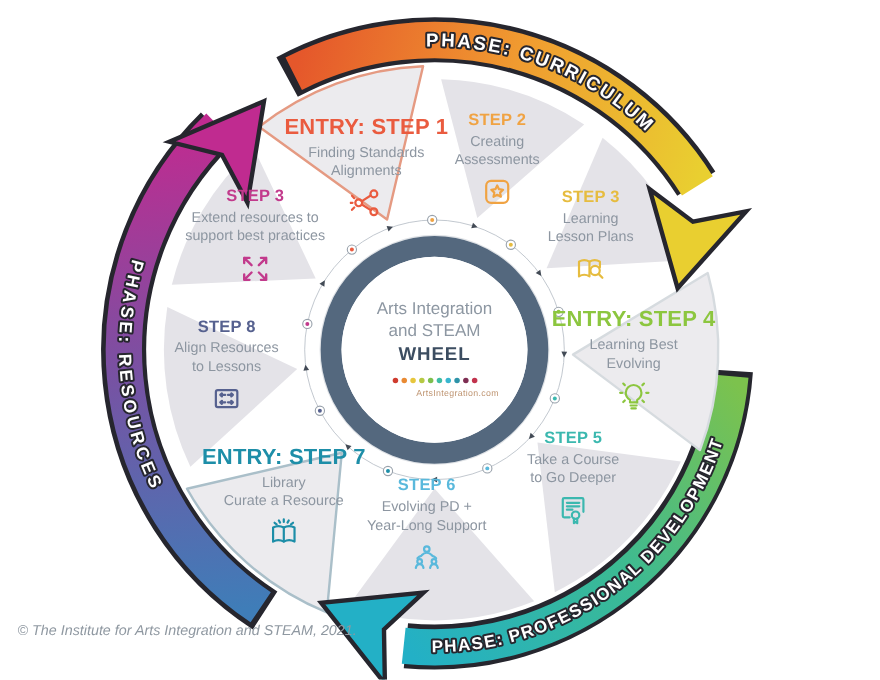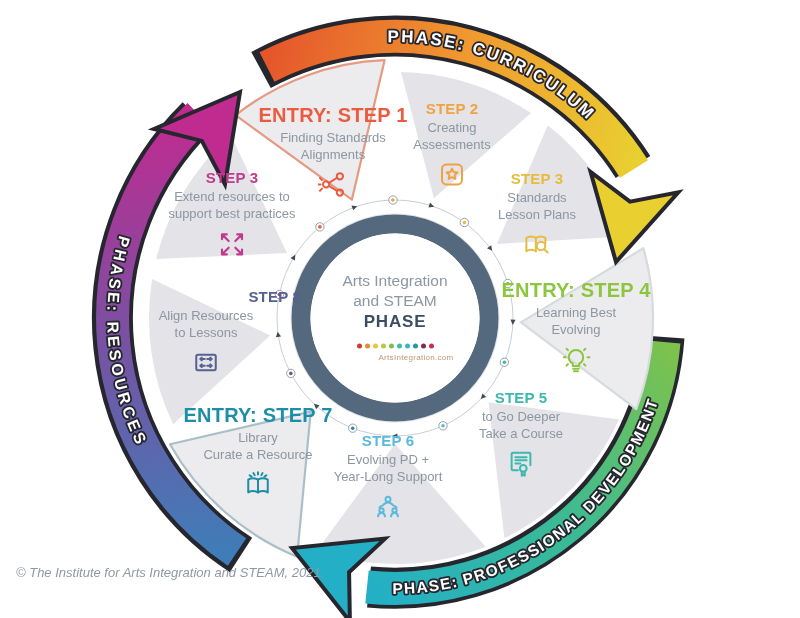--- a/index.html
+++ b/index.html
@@ -121,21 +121,21 @@
       <textPath href="#curvePD" startOffset="50%">PHASE: PROFESSIONAL DEVELOPMENT</textPath>
     </text>
     <text class="phase-label" font-size="16" letter-spacing="3" text-anchor="middle" dominant-baseline="central">
       <textPath href="#curveResources" startOffset="50%">PHASE: RESOURCES</textPath>
     </text>
   </svg>
 
   <div class="center-label">
     <div class="c-line">Arts Integration</div>
     <div class="c-line">and STEAM</div>
-    <div class="c-head">PHASE</div>
+    <div class="c-head">WHEEL</div>
     <div class="c-dots" id="centerDots">
         <i style="background: rgb(207, 59, 46);"></i>
         <i style="background: rgb(233, 138, 51);"></i>
         <i style="background: rgb(231, 198, 60);"></i>
         <i style="background: rgb(181, 201, 67);"></i>
         <i style="background: rgb(125, 191, 78);"></i>
         <i style="background: rgb(63, 188, 166);"></i>
         <i style="background: rgb(56, 182, 207);"></i>
         <i style="background: rgb(45, 147, 168);"></i>
         <i style="background: rgb(126, 45, 82);"></i>
@@ -160,21 +160,21 @@
       <div class="step-title" style="color: rgb(240, 163, 67);">STEP 2</div>
       <div class="step-line">Creating</div>
       <div class="step-line">Assessments</div>
       <div class="step-icon" style="color: rgb(240, 163, 67);"><svg viewBox="0 0 24 24" width="30" height="30" fill="none" stroke="currentColor" stroke-width="1.6" stroke-linecap="round" stroke-linejoin="round">
           <rect x="4" y="4" width="16" height="16" rx="3.5"></rect>
           <path d="M12 7.4 13.3 10.1 16.3 10.5 14.1 12.6 14.7 15.6 12 14.2 9.3 15.6 9.9 12.6 7.7 10.5 10.7 10.1 Z"></path>
         </svg></div>
     </div>
     <div class="overlay-item step" style="left: 537px; top: 215px;">
       <div class="step-title" style="color: rgb(230, 188, 63);">STEP 3</div>
-      <div class="step-line">Standards</div>
+      <div class="step-line">Learning</div>
       <div class="step-line">Lesson Plans</div>
       <div class="step-icon" style="color: rgb(230, 188, 63);"><svg viewBox="0 0 24 24" width="30" height="30" fill="none" stroke="currentColor" stroke-width="1.6" stroke-linecap="round" stroke-linejoin="round">
           <path d="M3.5 6.8c2.4-1.5 5.2-1.5 7.6 0v10.7c-2.4-1.5-5.2-1.5-7.6 0Z"></path>
           <path d="M11.1 6.8c2.4-1.5 5.2-1.5 7.6 0v4"></path>
           <circle cx="15.2" cy="13.2" r="3.4"></circle>
           <path d="M17.7 15.7 20.5 18.5"></path>
         </svg></div>
     </div>
     <div class="overlay-item step entry" style="left: 576px; top: 327px;">
       <div class="step-title" style="color: rgb(140, 198, 63);">ENTRY: STEP 4</div>
@@ -183,22 +183,22 @@
       <div class="step-icon" style="color: rgb(140, 198, 63);"><svg viewBox="0 0 24 24" width="30" height="30" fill="none" stroke="currentColor" stroke-width="1.6" stroke-linecap="round" stroke-linejoin="round">
           <path d="M9.4 17.2v-1.9c-1.9-1-3.1-2.9-3.1-5.1C6.3 7 8.9 4.5 12 4.5s5.7 2.5 5.7 5.7c0 2.2-1.2 4.1-3.1 5.1v1.9Z"></path>
           <path d="M9.8 19.4h4.4M10.4 21.5h3.2"></path>
           <g stroke-dasharray="1.6 1.3">
             <path d="M3.8 10.2H1.2M22.8 10.2h-2.6M5.6 4.6 3.9 2.9M18.4 4.6l1.7-1.7M5.6 15.8l-1.7 1.7M18.4 15.8l1.7 1.7"></path>
           </g>
         </svg></div>
     </div>
     <div class="overlay-item step" style="left: 521px; top: 434px;">
       <div class="step-title" style="color: rgb(59, 184, 175);">STEP 5</div>
+      <div class="step-line">Take a Course</div>
       <div class="step-line">to Go Deeper</div>
-      <div class="step-line">Take a Course</div>
       <div class="step-icon" style="color: rgb(59, 184, 175);"><svg viewBox="0 0 24 24" width="30" height="30" fill="none" stroke="currentColor" stroke-width="1.6" stroke-linecap="round" stroke-linejoin="round">
           <path d="M19.5 13.5V4.5a1 1 0 0 0-1-1h-13a1 1 0 0 0-1 1v12a1 1 0 0 0 1 1h4"></path>
           <path d="M7.5 7h9M7.5 9.5h9M7.5 12h4"></path>
           <circle cx="13.8" cy="16" r="2.7"></circle>
           <path d="M12.6 18.3v3.5l1.2-1 1.2 1v-3.5"></path>
         </svg></div>
     </div>
     <div class="overlay-item step" style="left: 388px; top: 477px;">
       <div class="step-title" style="color: rgb(90, 185, 220);">STEP 6</div>
       <div class="step-line">Evolving PD +</div>
@@ -217,21 +217,21 @@
       <div class="step-title" style="color: rgb(29, 142, 168);">ENTRY: STEP 7</div>
       <div class="step-line">Library</div>
       <div class="step-line">Curate a Resource</div>
       <div class="step-icon" style="color: rgb(29, 142, 168);"><svg viewBox="0 0 24 24" width="30" height="30" fill="none" stroke="currentColor" stroke-width="1.6" stroke-linecap="round" stroke-linejoin="round">
           <path d="M4.2 8.2c2.6-1.4 5.2-1.4 7.8 0 2.6-1.4 5.2-1.4 7.8 0v10.2c-2.6-1.4-5.2-1.4-7.8 0-2.6-1.4-5.2-1.4-7.8 0Z"></path>
           <path d="M12 8.2v10.2"></path>
           <path d="M9.3 4.6 8.4 3M12 4.1V2.2M14.7 4.6l.9-1.6M6.8 5.8 5.3 4.7M17.2 5.8l1.5-1.1"></path>
         </svg></div>
     </div>
     <div class="overlay-item step" style="left: 206px; top: 333px;">
-      <div class="step-title" style="color: rgb(86, 97, 143); text-align: right;">STEP 8</div>
+      <div class="step-title" style="color: rgb(86, 97, 143);">STEP 8</div>
       <div class="step-line">Align Resources</div>
       <div class="step-line">to Lessons</div>
       <div class="step-icon" style="color: rgb(86, 97, 143);"><svg viewBox="0 0 24 24" width="30" height="30" fill="none" stroke="currentColor" stroke-width="1.6" stroke-linecap="round" stroke-linejoin="round">
           <rect x="4.2" y="5.8" width="15.6" height="12.4" rx="1.4"></rect>
           <path d="M11 9.3H7.4M8.6 8.2 7.4 9.3l1.2 1.1M13 9.3h3.6M15.4 8.2l1.2 1.1-1.2 1.1M11 14.7H7.4M8.6 13.6 7.4 14.7l1.2 1.1M13 14.7h3.6M15.4 13.6l1.2 1.1-1.2 1.1"></path>
         </svg></div>
     </div>
     <div class="overlay-item step" style="left: 232px; top: 215px;">
       <div class="step-title" style="color: rgb(194, 58, 140);">STEP 3</div>
       <div class="step-line">Extend resources to</div>

